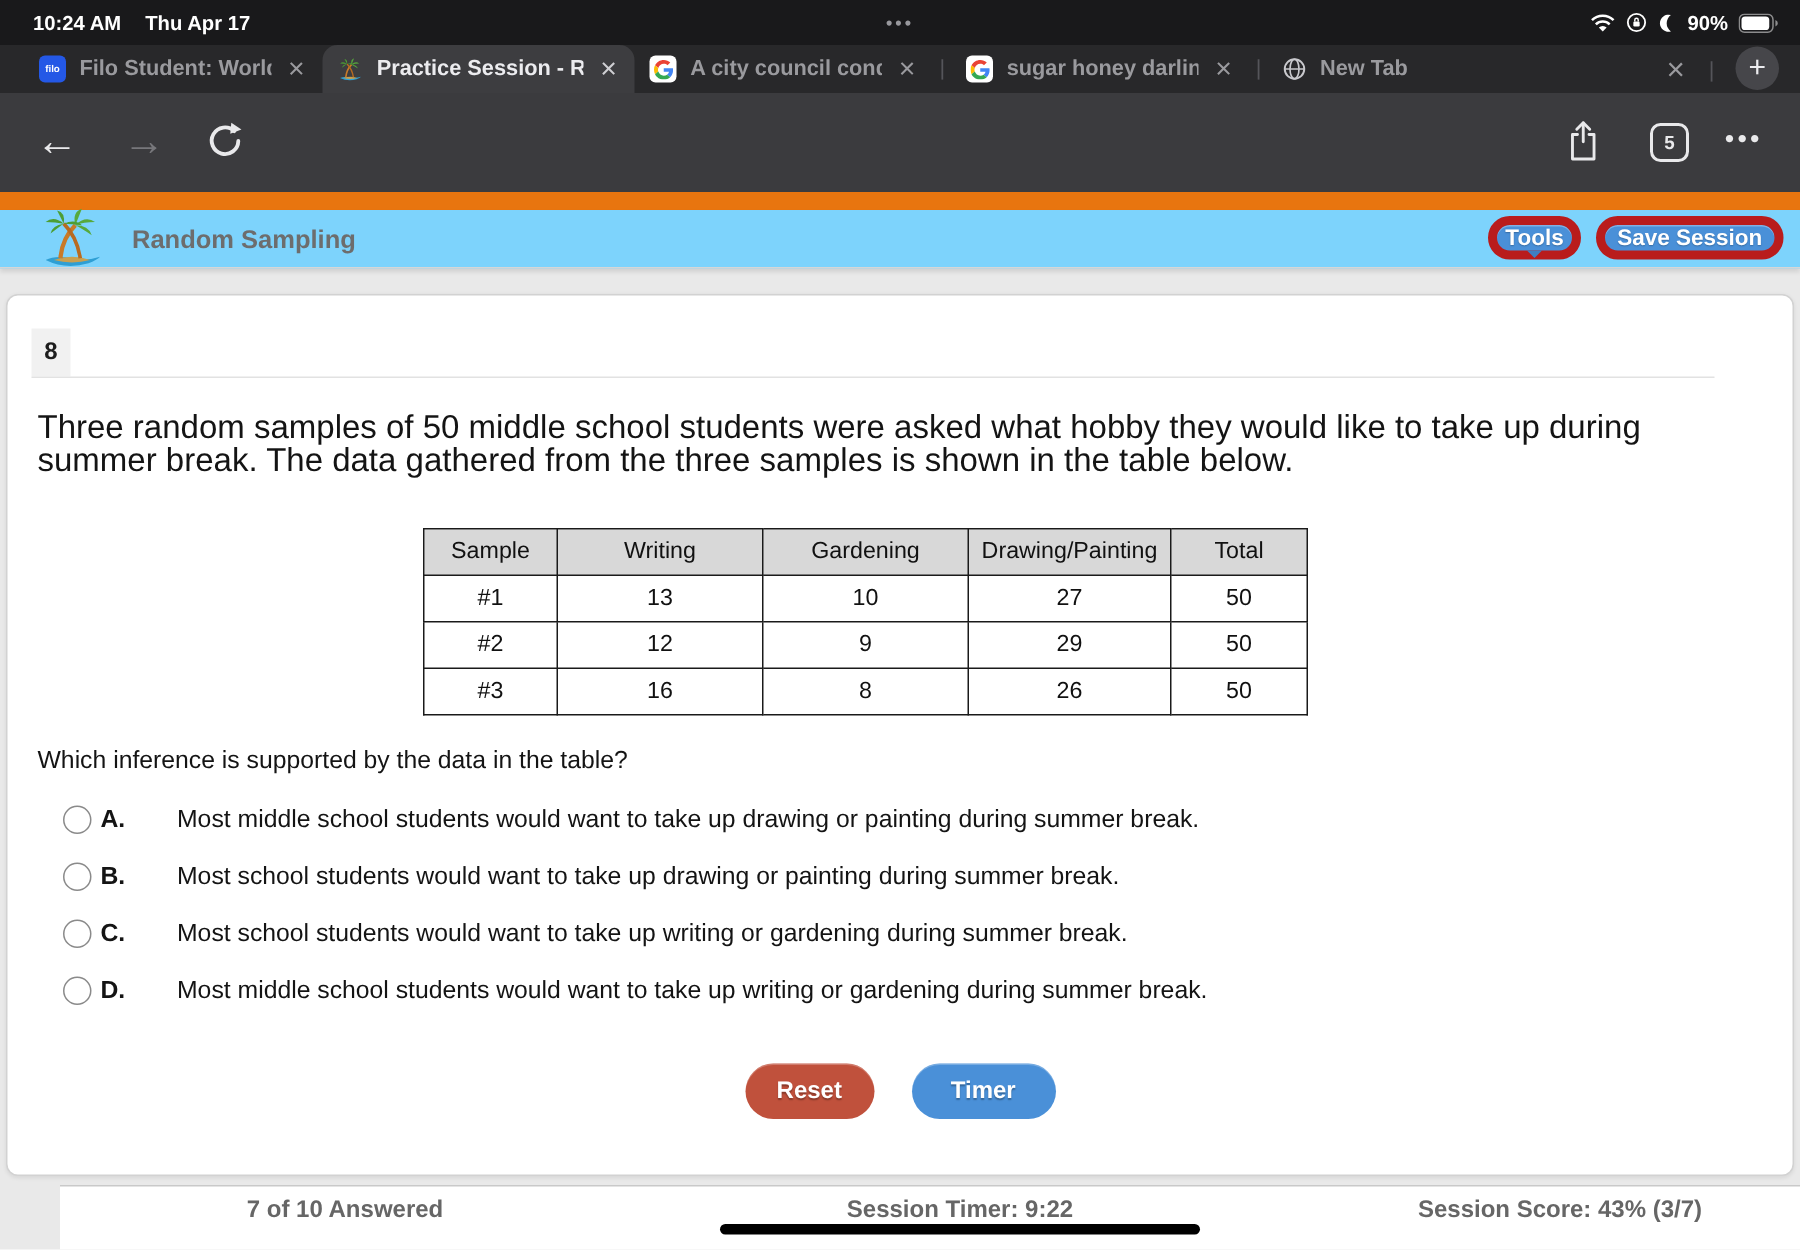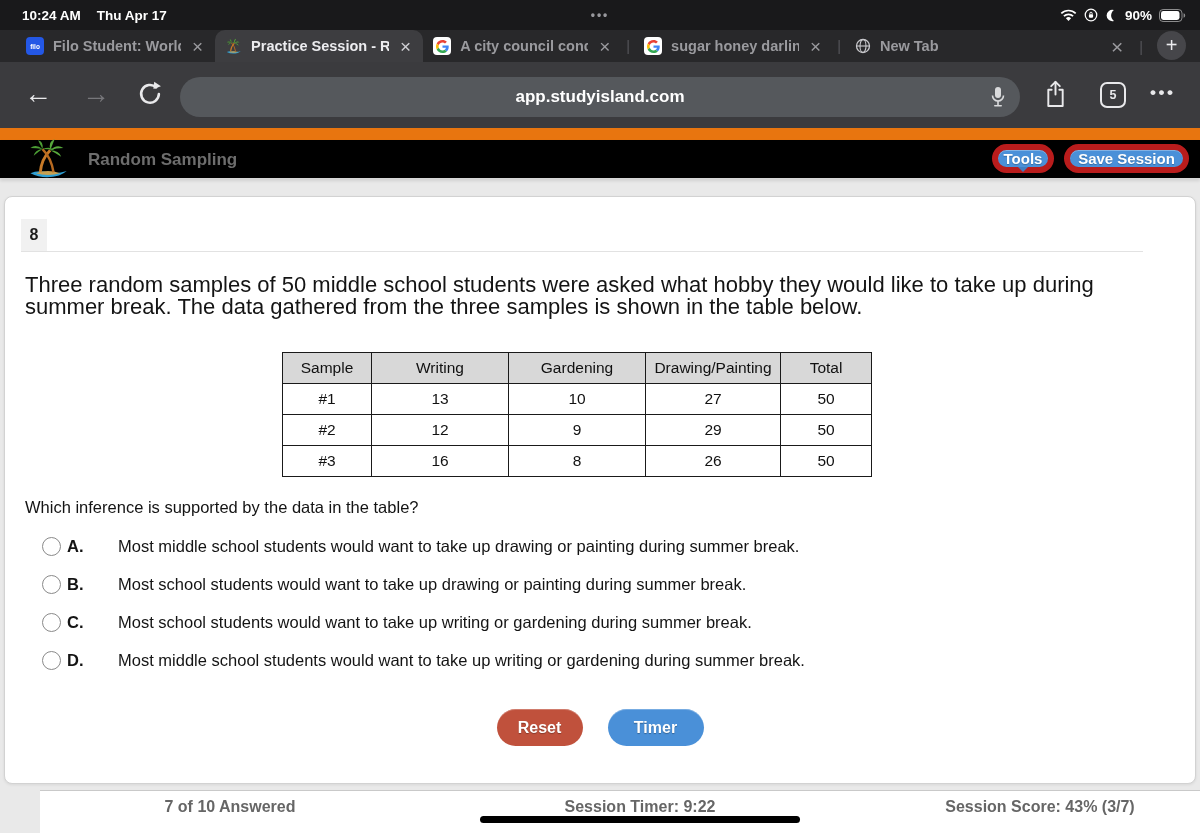--- a/index.html
+++ b/index.html
@@ -43,21 +43,21 @@
   .mic-btn { position:absolute; right:14px; top:8px; }
   .share-btn { position:absolute; left:1044px; top:17px; }
   .tabcount-btn { position:absolute; left:1100px; top:20px; width:26px; height:26px; border:2px solid #e9e9eb; border-radius:7px;
     color:#e9e9eb; font-size:12.5px; font-weight:bold; display:flex; align-items:center; justify-content:center; }
   .menu-dots { position:absolute; left:1150px; top:21px; color:#e9e9eb; font-size:17px; letter-spacing:2.5px; font-weight:bold; }
 
   
   .orange-strip { position:absolute; top:128px; left:0; width:1200px; height:12px; background:#e8750f; }
 
   
-  .page-header { position:absolute; top:140px; left:0; width:1200px; height:39px; background:#000000;
+  .page-header { position:absolute; top:140px; left:0; width:1200px; height:39px; background:#7dd3fc;
     border-bottom:1px solid #d6d6d6; box-shadow:0 2px 3px rgba(0,0,0,.10); z-index:3; }
   .site-logo { position:absolute; left:26px; top:-1px; }
   .page-title { position:absolute; left:88px; top:10px; color:#6d6d6d; font-size:17px; font-weight:bold; }
   .hdr-btn { position:absolute; top:4px; height:29px; border-radius:15px; background:#4a90d8; border:6px solid #b91c1c;
     color:#fff; font-size:15px; font-weight:bold; display:flex; align-items:center; justify-content:center;
     text-shadow:0 1px 1px rgba(0,0,0,.25); box-shadow:inset 0 1px 0 rgba(255,255,255,.3); }
   .tools-btn { left:992px; width:62px; }
   .save-btn { left:1064px; width:125px; }
   .tools-caret { position:absolute; left:50%; bottom:-5px; margin-left:-5px; width:0; height:0;
     border-left:5px solid transparent; border-right:5px solid transparent; border-top:5px solid #3f7ec2; }
@@ -217,31 +217,20 @@
 
 <div class="nav-bar">
   <span class="nav-arrow back">←</span>
   <span class="nav-arrow fwd">→</span>
   <span class="reload-btn">
     <svg width="28" height="28" viewBox="0 0 24 24">
         <path d="M17.3 6.4 A7.6 7.6 0 1 0 19.6 12" fill="none" stroke="#e9e9eb" stroke-width="2.2" stroke-linecap="round"></path>
         <polygon points="15.6,1.6 21.4,5.4 15.0,7.8" fill="#e9e9eb"></polygon>
       </svg>
   </span>
-  <div class="url-pill">
-    <span class="url-text">app.studyisland.com</span>
-    <span class="mic-btn">
-      <svg width="16" height="24" viewBox="0 0 16 24">
-          <rect x="5" y="2" width="6" height="11" rx="3" fill="#d9dadc"></rect>
-          <path d="M2.5 10.5 a5.5 5.5 0 0 0 11 0" fill="none" stroke="#d9dadc" stroke-width="1.6"></path>
-          <path d="M8 16.5 V20" stroke="#d9dadc" stroke-width="1.6" stroke-linecap="round"></path>
-          <path d="M4.8 20.8 h6.4" stroke="#d9dadc" stroke-width="1.6" stroke-linecap="round"></path>
-        </svg>
-    </span>
-  </div>
   <span class="share-btn">
     <svg width="23" height="30" viewBox="0 0 24 30">
         <path d="M12 2.5 v13" stroke="#e9e9eb" stroke-width="2" stroke-linecap="round"></path>
         <path d="M7.5 6.8 L12 2.3 L16.5 6.8" fill="none" stroke="#e9e9eb" stroke-width="2" stroke-linecap="round" stroke-linejoin="round"></path>
         <path d="M8 10.5 H4.5 V27.5 H19.5 V10.5 H16" fill="none" stroke="#e9e9eb" stroke-width="2" stroke-linecap="round" stroke-linejoin="round"></path>
       </svg>
   </span>
   <div class="tabcount-btn">
     <span>5</span>
   </div>

